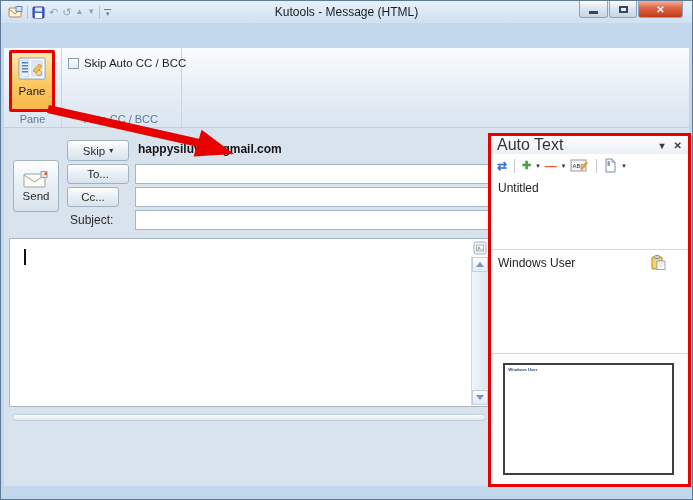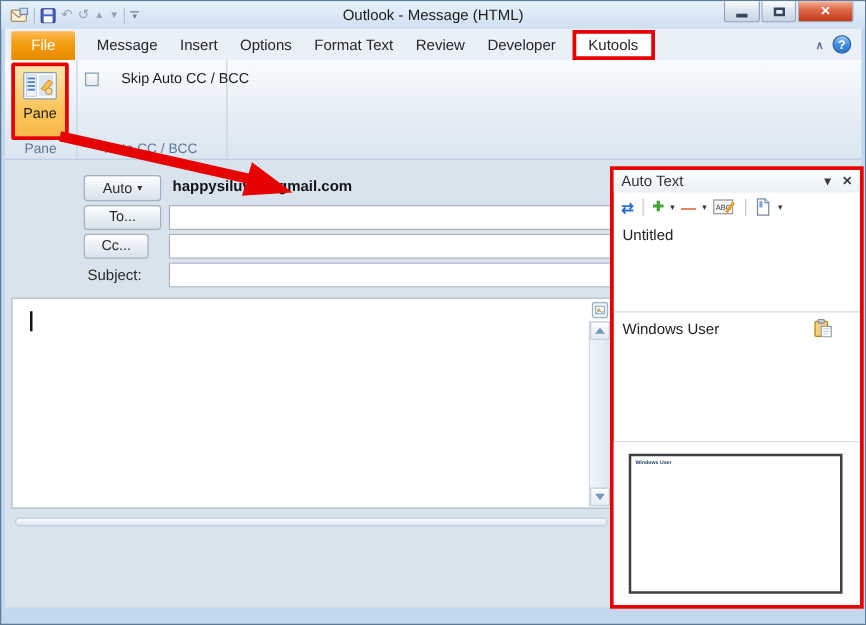--- a/index.html
+++ b/index.html
@@ -29,21 +29,21 @@
   .collapse-glyph{font-size:9px;color:#5f7189;font-weight:bold;}
   .help-btn{width:15px;height:15px;border-radius:50%;background:linear-gradient(#9cc6ee,#3f8ede 55%,#2f6fc0);color:#fff;font-size:10px;font-weight:bold;text-align:center;line-height:15px;border:1px solid #2d62a8;box-sizing:border-box;}
   
   .ribbon{position:absolute;left:3px;top:47px;right:3px;height:80px;background:linear-gradient(#f9fcfe,#e6eef6 55%,#dbe6f1);border-bottom:1px solid #bfd0e2;box-sizing:border-box;}
   .rgroup{position:absolute;top:0;bottom:0;border-right:1px solid #c5d3e2;}
   .rgroup.g1{left:0;width:57px;}
   .rgroup.g2{left:57px;width:120px;}
   .group-label{position:absolute;bottom:2px;left:0;right:0;text-align:center;font-size:11px;color:#5f7999;}
   .pane-btn{position:absolute;left:5px;top:2px;width:46px;height:62px;border:3px solid #e60000;border-radius:2px;background:linear-gradient(#fde8ae,#fbc55c 60%,#f9b84a);display:flex;flex-direction:column;align-items:center;justify-content:flex-start;box-sizing:border-box;padding-top:4px;}
   .pane-btn .lbl{font-size:11.5px;color:#1e1e1e;margin-top:4px;}
-  .cbrow{position:absolute;left:7px;top:9px;display:flex;align-items:center;gap:18px;}
+  .cbrow{position:absolute;left:7px;top:9px;display:flex;align-items:center;gap:5px;}
   .checkbox{width:11px;height:11px;border:1px solid #8a9cb0;background:linear-gradient(#fdfefe,#e4eaf1);box-sizing:border-box;}
   .cbrow .lbl{font-size:11.5px;color:#1e1e1e;white-space:nowrap;}
   
   .client{position:absolute;left:3px;top:127px;right:3px;bottom:13px;background:#d9e3ee;}
   
   .btn{border:1px solid #a3b1c0;border-radius:3px;background:linear-gradient(#ffffff,#eaf0f6 45%,#d9e2ec);font-size:11.5px;color:#2b2b2b;display:flex;align-items:center;justify-content:center;box-sizing:border-box;}
   .send-btn{position:absolute;left:9px;top:32px;width:46px;height:52px;flex-direction:column;gap:2px;}
   .from-btn{position:absolute;left:63px;top:12px;width:62px;height:21px;gap:4px;}
   .to-btn{position:absolute;left:63px;top:36px;width:62px;height:20px;}
   .cc-btn{position:absolute;left:63px;top:59px;width:52px;height:20px;}
@@ -66,21 +66,21 @@
   .people-pane{position:absolute;left:0;right:0;top:296px;bottom:0;background:#edf1f7;}
   .pp-expand{position:absolute;right:34px;top:6px;width:14px;height:14px;}
   .pp-expand span{position:absolute;font-size:10px;font-weight:bold;color:#47515d;line-height:10px;}
   .pp-expand .ne{right:0;top:0;} .pp-expand .sw{left:0;bottom:0;}
   .pp-chevron{position:absolute;right:11px;top:2px;font-size:13px;font-weight:bold;color:#47515d;}
   .pp-text{position:absolute;left:25px;top:28px;width:424px;font-size:11.5px;line-height:15px;color:#6b6b6b;}
   .pp-close{position:absolute;right:12px;top:30px;font-size:11px;font-weight:bold;color:#4a4a4a;}
   
   .autotext{position:absolute;left:484px;top:5px;width:203px;height:354px;border:3px solid #e60000;background:#fff;box-sizing:border-box;}
   .at-header{position:relative;height:18px;background:linear-gradient(#fdfeff,#e9f0f7);display:flex;align-items:center;padding:0 6px;}
-  .at-title{font-size:12px;color:#333;}
+  .at-title{font-size:16px;color:#333;}
   .at-hicons{position:absolute;right:6px;top:0;height:18px;display:flex;align-items:center;gap:9px;}
   .at-hicons .g{font-size:10px;color:#3c3c3c;font-weight:bold;}
   .at-toolbar{height:23px;display:flex;align-items:center;padding-left:6px;gap:5px;}
   .tb-sep{width:1px;height:14px;background:#c9c9c9;margin:0 2px;}
   .ic-refresh{font-size:12px;font-weight:bold;color:#2d6fd6;}
   .ic-add{font-size:11px;color:#46a33c;font-weight:bold;}
   .ic-remove{font-size:12px;color:#e0603a;font-weight:bold;line-height:8px;}
   .dd7{font-size:7px;color:#333;}
   .at-list{position:relative;height:306px;}
   .at-cat{position:absolute;left:7px;top:4px;font-size:12px;color:#222;}
@@ -117,48 +117,34 @@
       <span class="glyph">↶</span>
       <span class="glyph">↺</span>
       <span class="glyph" style="font-size:8px;">▲</span>
       <span class="glyph" style="font-size:8px;">▼</span>
       <span class="sep"></span>
       <span class="qat-drop">
           <span class="bar"></span>
           <span class="dd">▾</span>
         </span>
     </div>
-    <div class="win-title">Outlook  -  Message (HTML)</div>
+    <div class="win-title">Kutools  -  Message (HTML)</div>
     <div class="win-controls">
       <div class="win-btn min">
           <span class="min-shape"></span>
         </div>
       <div class="win-btn max">
           <span class="max-shape"></span>
         </div>
       <div class="win-btn close">
           <span>✕</span>
         </div>
     </div>
   </div>
 
-  <div class="tabrow">
-    <div class="tab file">File</div>
-    <div class="tab">Message</div>
-    <div class="tab">Insert</div>
-    <div class="tab">Options</div>
-    <div class="tab">Format Text</div>
-    <div class="tab">Review</div>
-    <div class="tab">Developer</div>
-    <div class="tab kutools">Kutools</div>
-    <div class="tabrow-right">
-      <span class="collapse-glyph">∧</span>
-      <span class="help-btn">?</span>
-    </div>
-  </div>
 
   <div class="ribbon">
     <div class="rgroup g1">
       <div class="pane-btn">
         <svg width="28" height="24">
           <rect x="1" y="1" width="26" height="21" rx="1" fill="#fff" stroke="#8aa0b8"></rect>
           <rect x="3" y="3" width="8" height="17" fill="#eef3fa" stroke="#9fb4cc" stroke-width="0.5"></rect>
           <rect x="4" y="5" width="6" height="1.5" fill="#4f81c7"></rect>
             <rect x="4" y="8" width="6" height="1.5" fill="#4f81c7"></rect>
           <rect x="4" y="11" width="6" height="1.5" fill="#4f81c7"></rect>
@@ -175,22 +161,31 @@
       <div class="cbrow">
         <span class="checkbox"></span>
         <span class="lbl">Skip Auto CC / BCC</span>
       </div>
       <div class="group-label">Auto CC / BCC</div>
     </div>
   </div>
 
   <div class="client">
 
+    <div class="btn send-btn">
+      <svg width="26" height="17">
+        <rect x="1" y="3" width="21" height="13" rx="1" fill="#fcfcf4" stroke="#97a1ab"></rect>
+        <path d="M1,4 L11.5,11 L22,4" fill="none" stroke="#97a1ab"></path>
+        <rect x="18" y="0.5" width="6" height="6" fill="#e2e8ee" stroke="#97a1ab"></rect>
+        <rect x="21.5" y="1.5" width="2.5" height="2.5" fill="#d8573a"></rect>
+      </svg>
+      <span>Send</span>
+    </div>
     <div class="btn from-btn">
-      <span>Auto</span>
+      <span>Skip</span>
       <span class="dd8">▾</span>
     </div>
     <span class="from-addr">happysiluvia@gmail.com</span>
     <div class="btn to-btn">
         <span>To...</span>
       </div>
     <input class="field to" value="" style="">
     <div class="btn cc-btn">
         <span>Cc...</span>
       </div>

